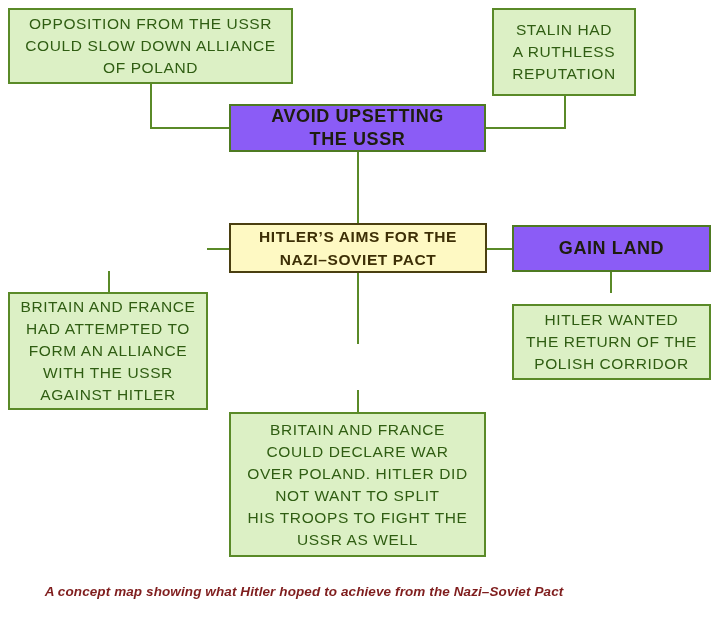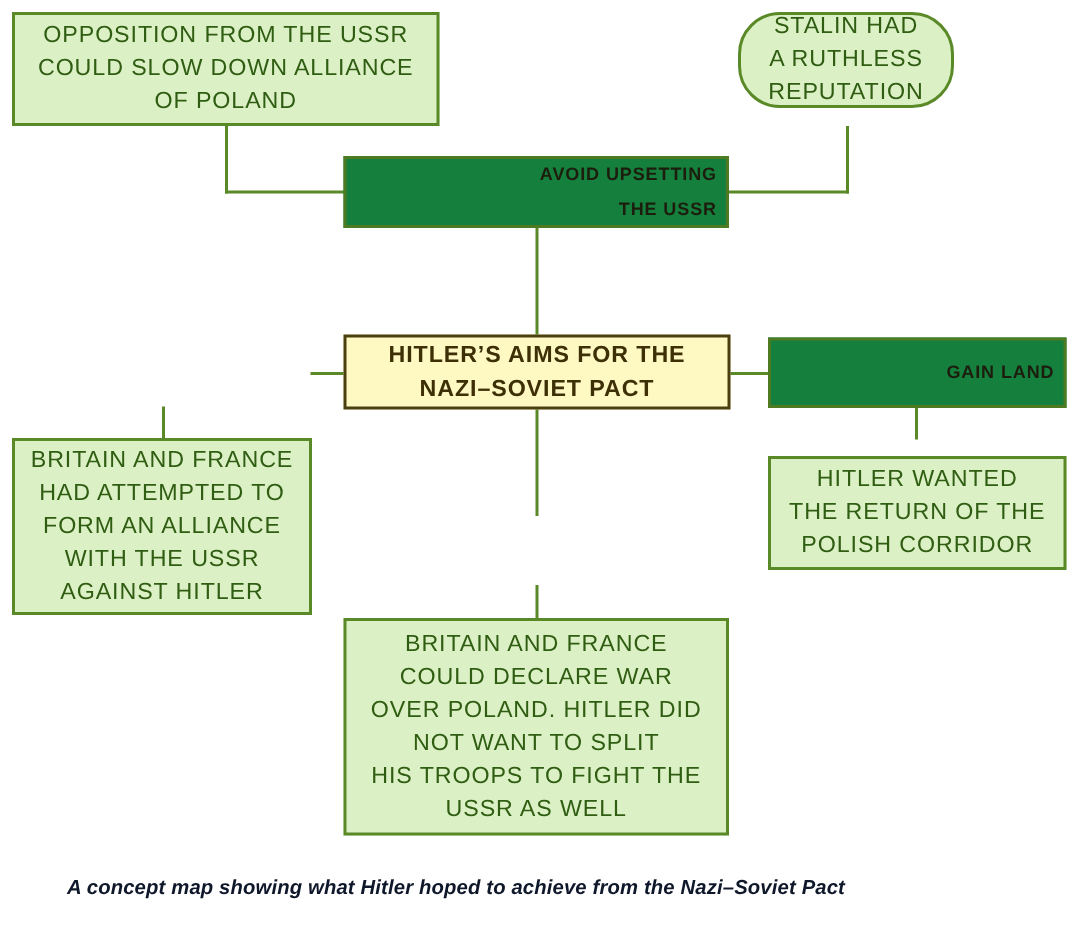--- a/index.html
+++ b/index.html
@@ -38,27 +38,26 @@
   .node.green {
     background: #dcf0c5;
     border-color: #5a8a28;
     color: #2f5d12;
     font-size: 15.5px;
     line-height: 22px;
     font-weight: 400;
   }
   
   .node.yellow {
-    background: #15803d;
+    background: #8b5cf6;
     border-color: #4e7a22;
     color: #1d1d0e;
-    font-size: 12px;
+    font-size: 18px;
     line-height: 23px;
     font-weight: 700;
-    text-align: right;
   }
   
   .node.center {
     background: #fef9c3;
     border: 2px solid #4a3f10;
     color: #3d2f06;
     font-size: 15.5px;
     line-height: 23px;
     font-weight: 700;
   }
@@ -71,21 +70,21 @@
   .conn.v { width: 2px; }
   #caption {
     position: absolute;
     left: 0;
     top: 584px;
     width: 608px;
     text-align: center;
     font-size: 13.5px;
     font-style: italic;
     font-weight: 700;
-    color: #0f172a;
+    color: #7f1d1d;
     letter-spacing: 0.1px;
   }
 </style>
 </head>
 <body>
 
 <div id="canvas">
 
   <div class="conn v" style="left:150px; top:84px; height:45px;"></div>
   <div class="conn h" style="left:150px; top:127px; width:81px;"></div>
@@ -106,21 +105,21 @@
   <div class="conn v" style="left:357px; top:272px; height:72px;"></div>
 
   <div class="conn v" style="left:357px; top:390px; height:23px;"></div>
 
   <div class="node green" style="left:8px; top:8px; width:285px; height:76px;">
     <span class="label">OPPOSITION FROM THE USSR
 COULD SLOW DOWN ALLIANCE
 OF POLAND</span>
   </div>
 
-  <div class="node green" style="left:492px; top:8px; width:144px; height:64px;border-radius:28px;">
+  <div class="node green" style="left:492px; top:8px; width:144px; height:88px;">
     <span class="label">STALIN HAD
 A RUTHLESS
 REPUTATION</span>
   </div>
 
   <div class="node yellow" style="left:229px; top:104px; width:257px; height:48px;">
     <span class="label">AVOID UPSETTING
 THE USSR</span>
   </div>
 

